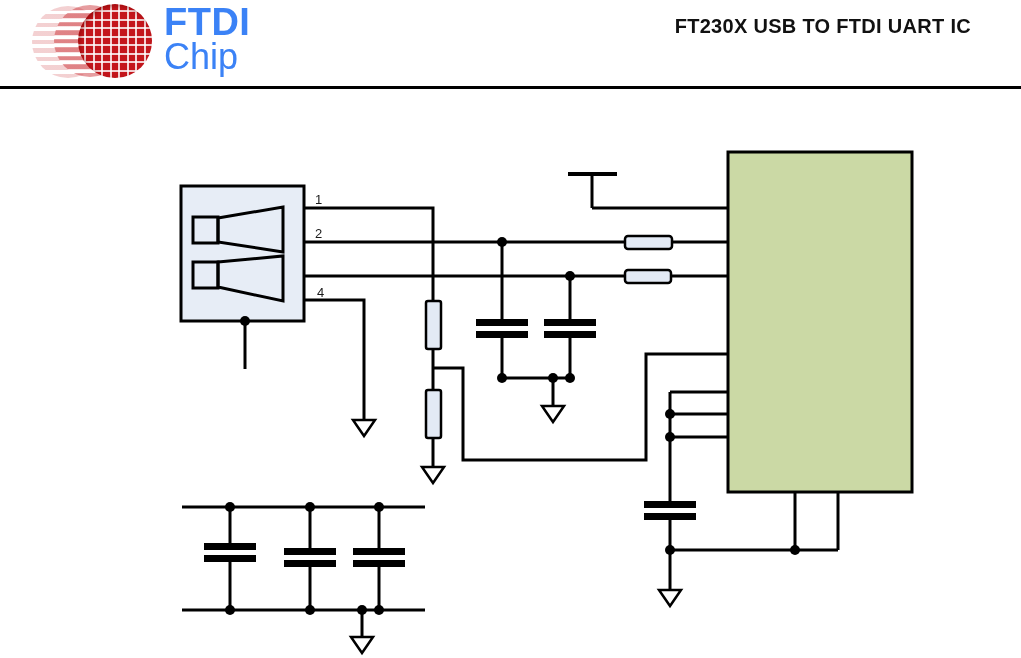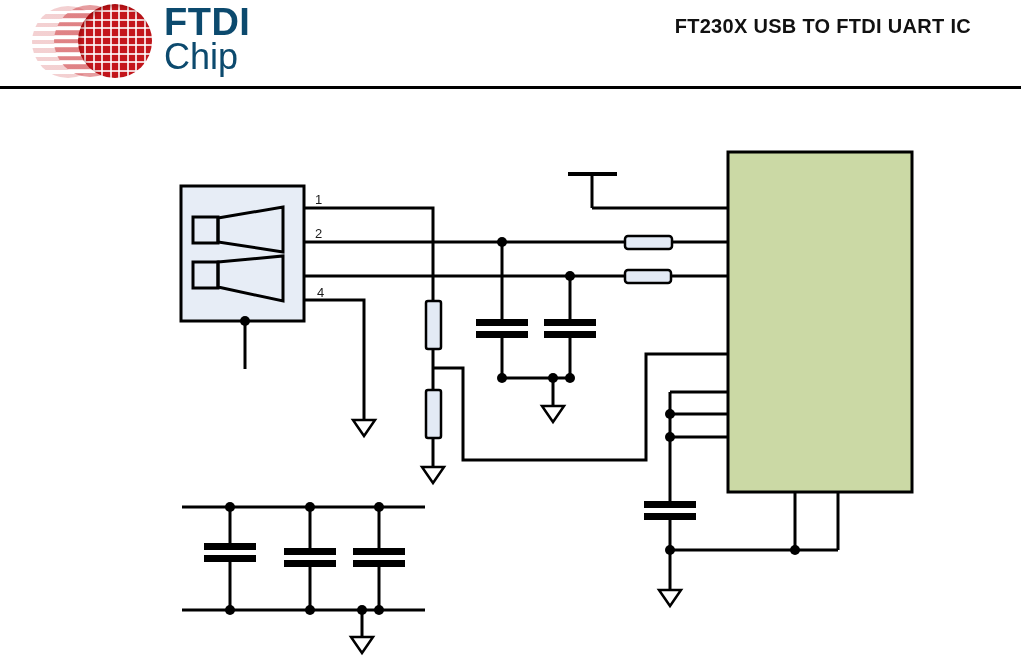--- a/index.html
+++ b/index.html
@@ -20,21 +20,21 @@
   .trail{position:absolute;width:72px;height:72px;border-radius:50%;
     background:repeating-linear-gradient(to bottom,var(--logo-red) 0 4.5px,#ffffff 4.5px 8.5px);}
   .trail.t1{left:2px;top:4px;opacity:.20;}
   .trail.t2{left:24px;top:3px;opacity:.42;}
   .disc{position:absolute;left:48px;top:2px;width:74px;height:74px;border-radius:50%;
     background-color:var(--logo-red);
     background-image:
       repeating-linear-gradient(to right, rgba(255,255,255,0) 0 6.5px, rgba(255,255,255,.8) 6.5px 8.5px),
       repeating-linear-gradient(to bottom, rgba(255,255,255,0) 0 6.5px, rgba(255,255,255,.8) 6.5px 8.5px);
     box-shadow:inset 2px 2px 4px rgba(120,0,0,.5);}
-  .logo-text{position:absolute;left:134px;top:1px;color:#0c4a6e;}
+  .logo-text{position:absolute;left:134px;top:1px;color:#3b82f6;}
   .logo-brand{font-size:38px;font-weight:bold;letter-spacing:.5px;line-height:1.0;}
   .logo-sub{font-size:36px;font-weight:normal;line-height:.95;margin-top:-1px;}
   .doc-title{position:absolute;top:15px;right:50px;font-size:20px;font-weight:bold;
     letter-spacing:.3px;color:var(--title-color);white-space:nowrap;}
   .rule{position:absolute;left:0;top:86px;width:1021px;height:3px;background:var(--line);}
   
   svg.schematic{position:absolute;left:0;top:0;}
   .wire{stroke:var(--line);stroke-width:3;fill:none;}
   .wire.thick{stroke-width:4;}
   .plate{fill:var(--line);stroke:none;}

